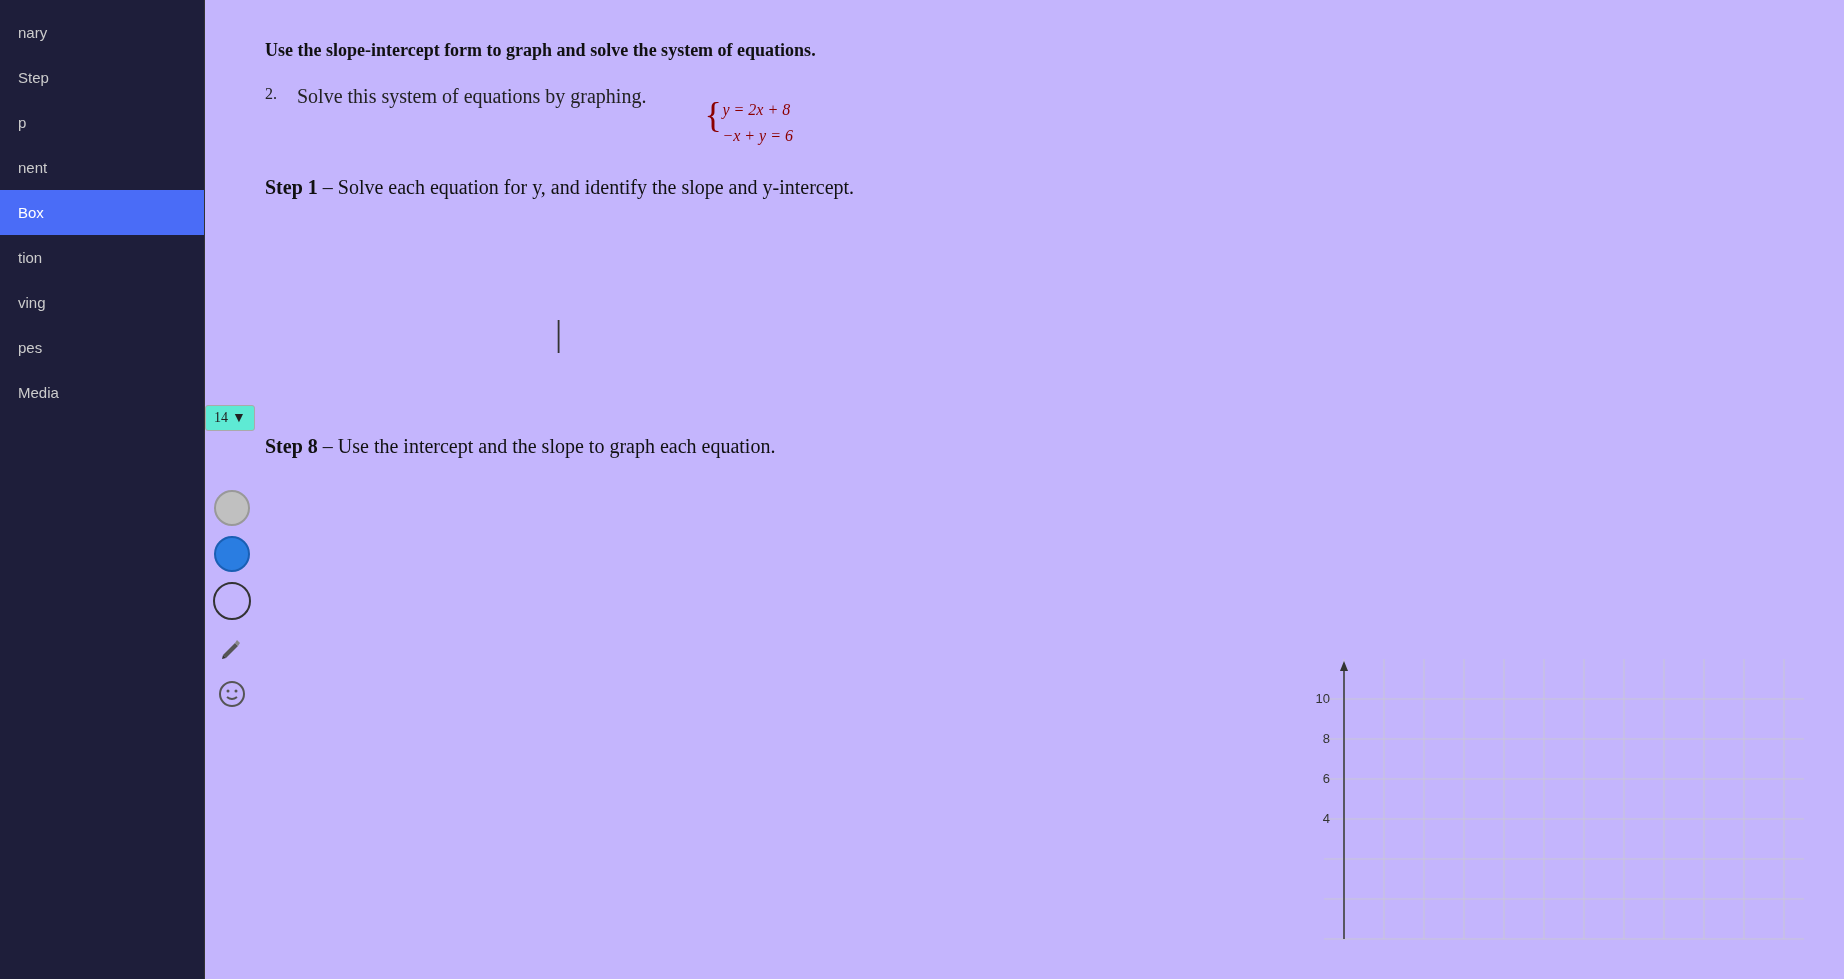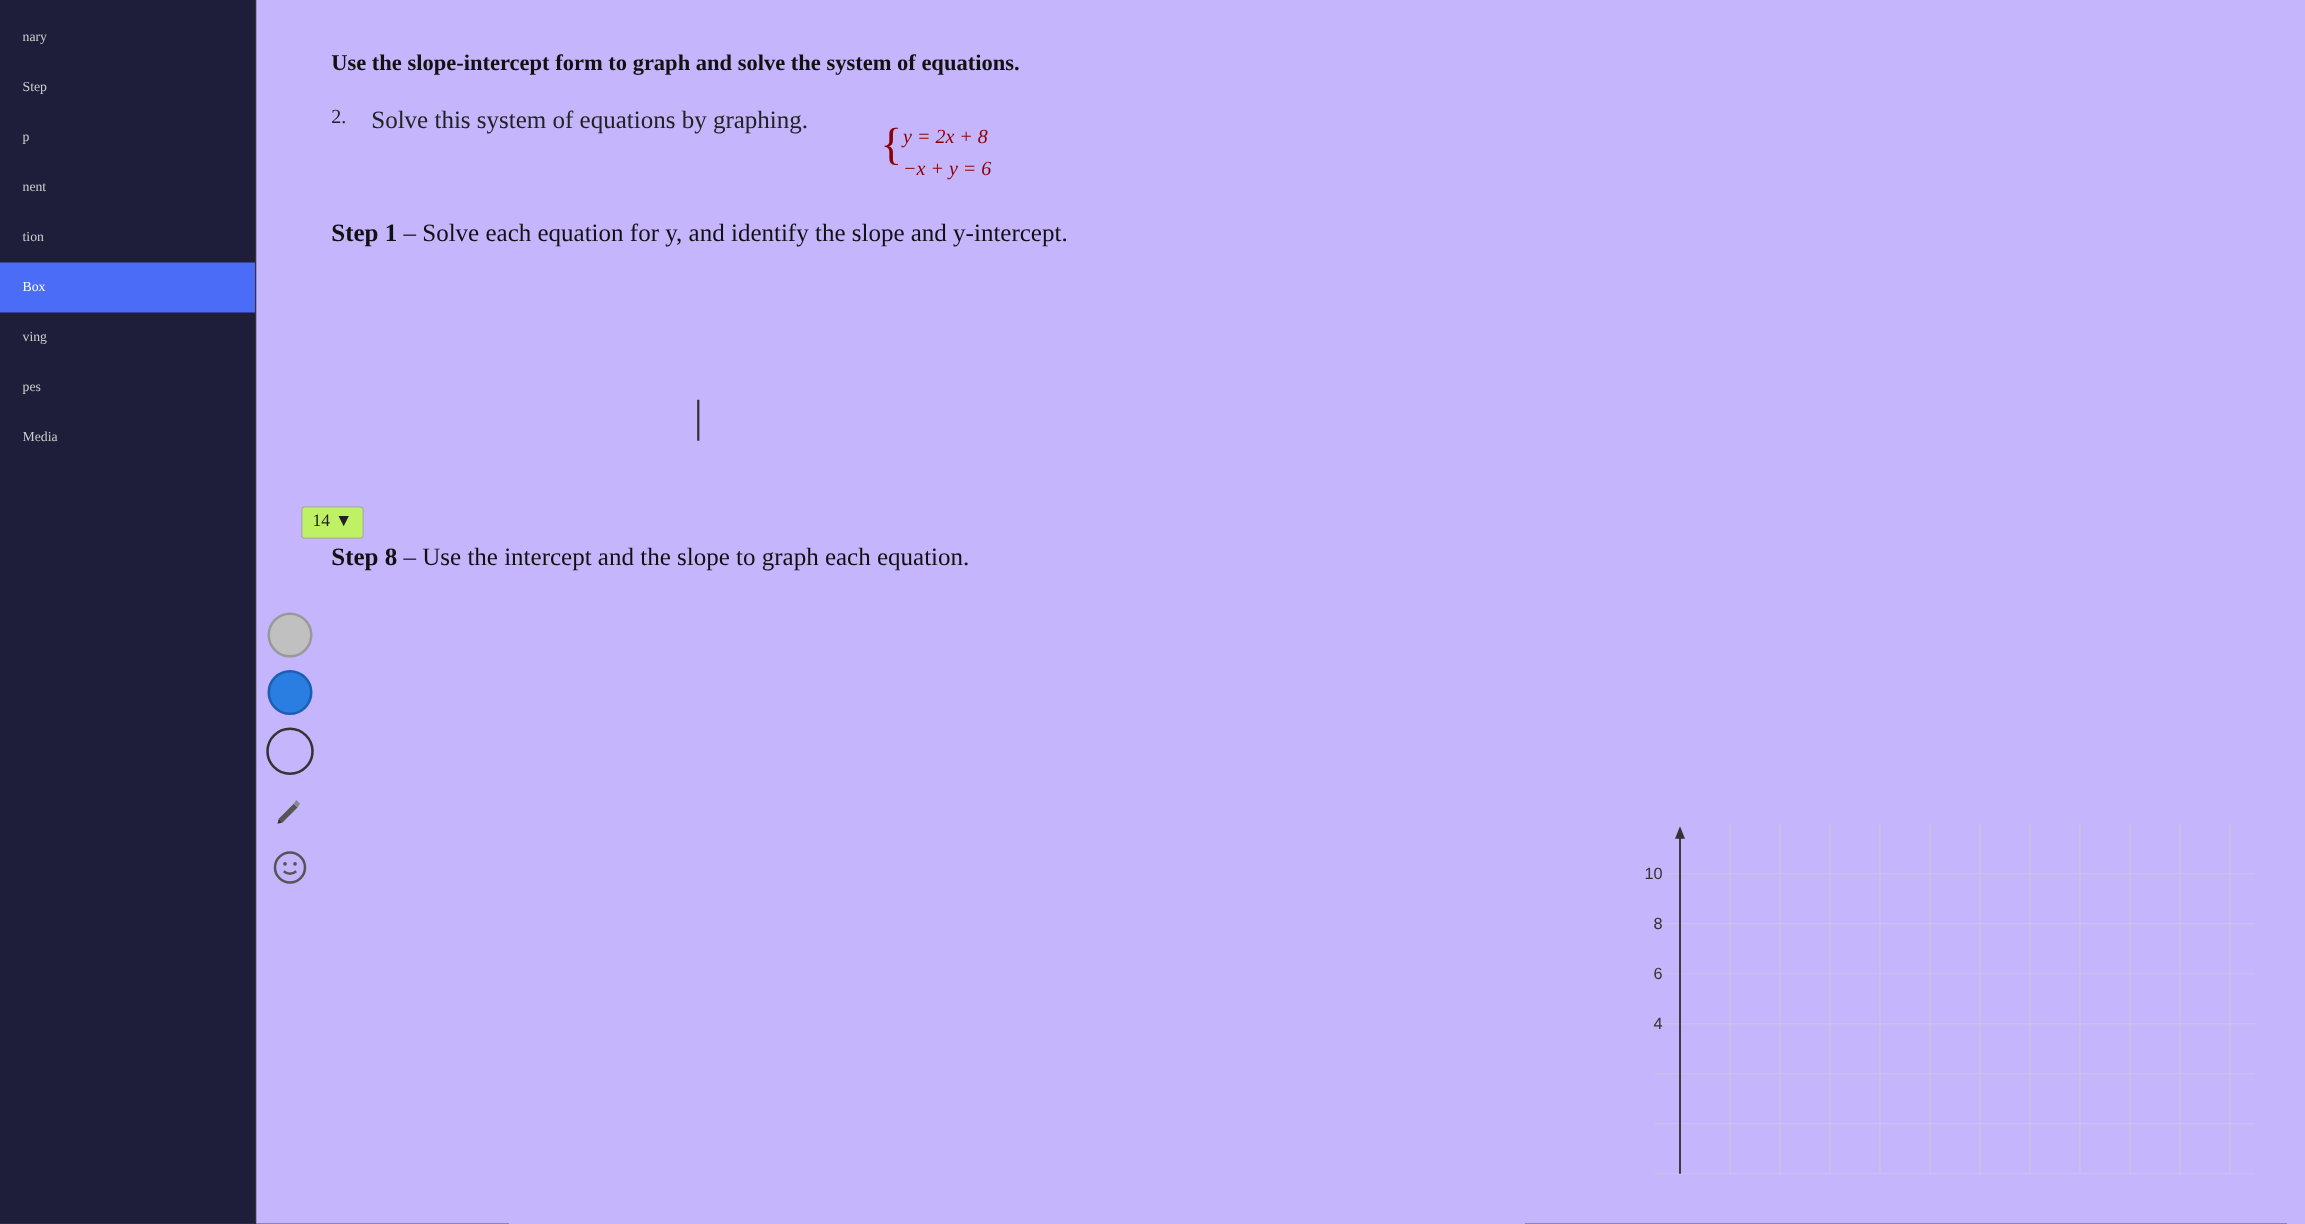--- a/index.html
+++ b/index.html
@@ -21,47 +21,46 @@
       height: 979px;
       display: flex;
       flex-direction: column;
       padding-top: 10px;
       border-right: 1px solid #333;
     }
 
     .sidebar-item {
       padding: 14px 18px;
       color: #ccc;
-      font-family: Liberation Serif, serif;
-      font-size: 11px;
+      font-family: Liberation Sans, sans-serif;
+      font-size: 15px;
       cursor: pointer;
       position: relative;
     }
 
     .sidebar-item.active {
       background: #4a6cf7;
       color: #fff;
     }
 
     
     .font-size-selector {
       position: absolute;
       left: 205px;
       top: 405px;
-      background: #bef264;
+      background: #5eead4;
       border: 1px solid #aaa;
       border-radius: 3px;
       padding: 4px 8px;
       font-size: 14px;
       display: flex;
       align-items: center;
       gap: 4px;
       z-index: 10;
       color: #222;
-      margin-left: 36px;
     }
 
     
     .tools-panel {
       position: absolute;
       left: 205px;
       top: 480px;
       display: flex;
       flex-direction: column;
       align-items: center;
@@ -194,25 +193,25 @@
   </div>
   <div class="sidebar-item">
     <span>Step</span>
   </div>
   <div class="sidebar-item">
     <span>p</span>
   </div>
   <div class="sidebar-item">
     <span>nent</span>
   </div>
-  <div class="sidebar-item">
-    <span>tion</span>
-  </div>
   <div class="sidebar-item active">
     <span>Box</span>
+  </div>
+  <div class="sidebar-item">
+    <span>tion</span>
   </div>
   <div class="sidebar-item">
     <span>ving</span>
   </div>
   <div class="sidebar-item">
     <span>pes</span>
   </div>
   <div class="sidebar-item">
     <span>Media</span>
   </div>

